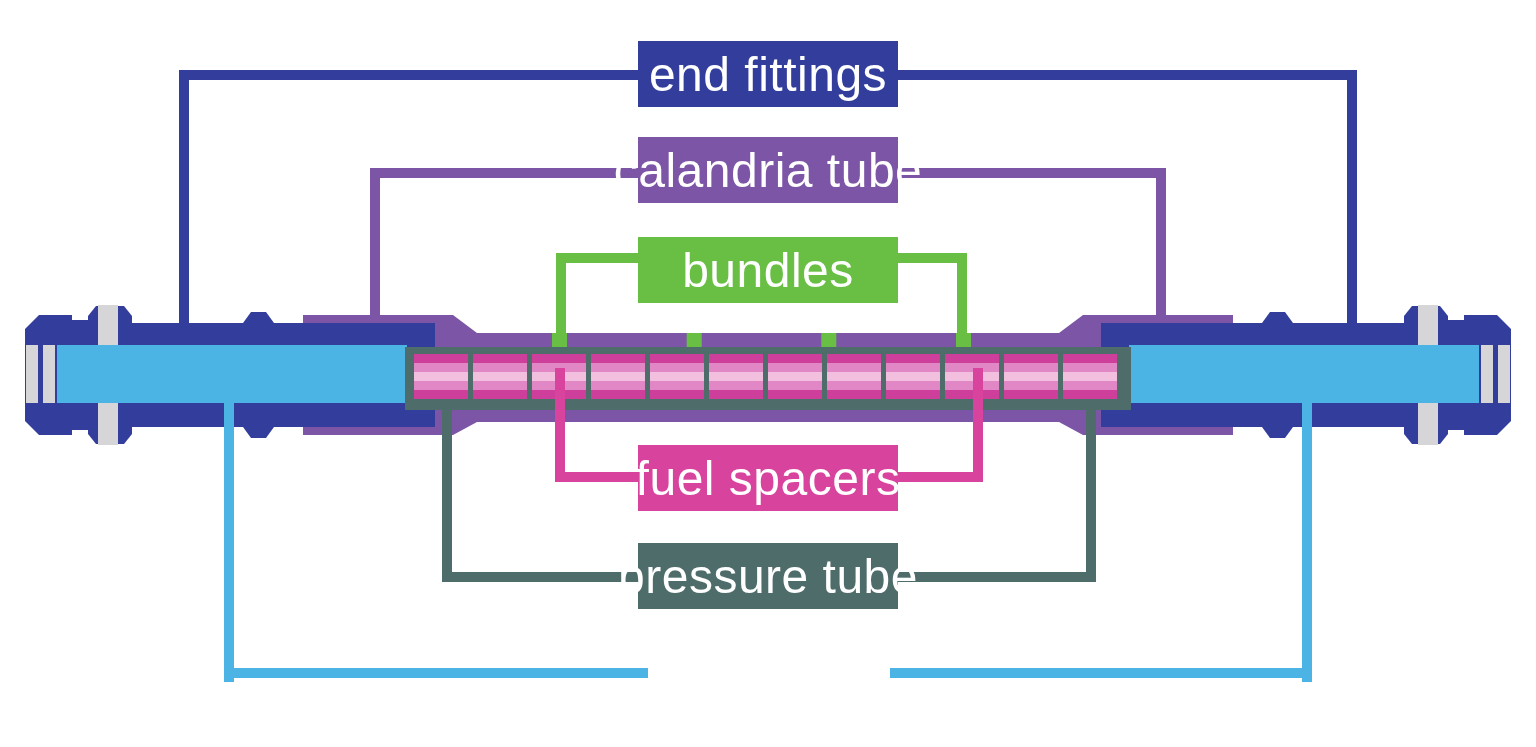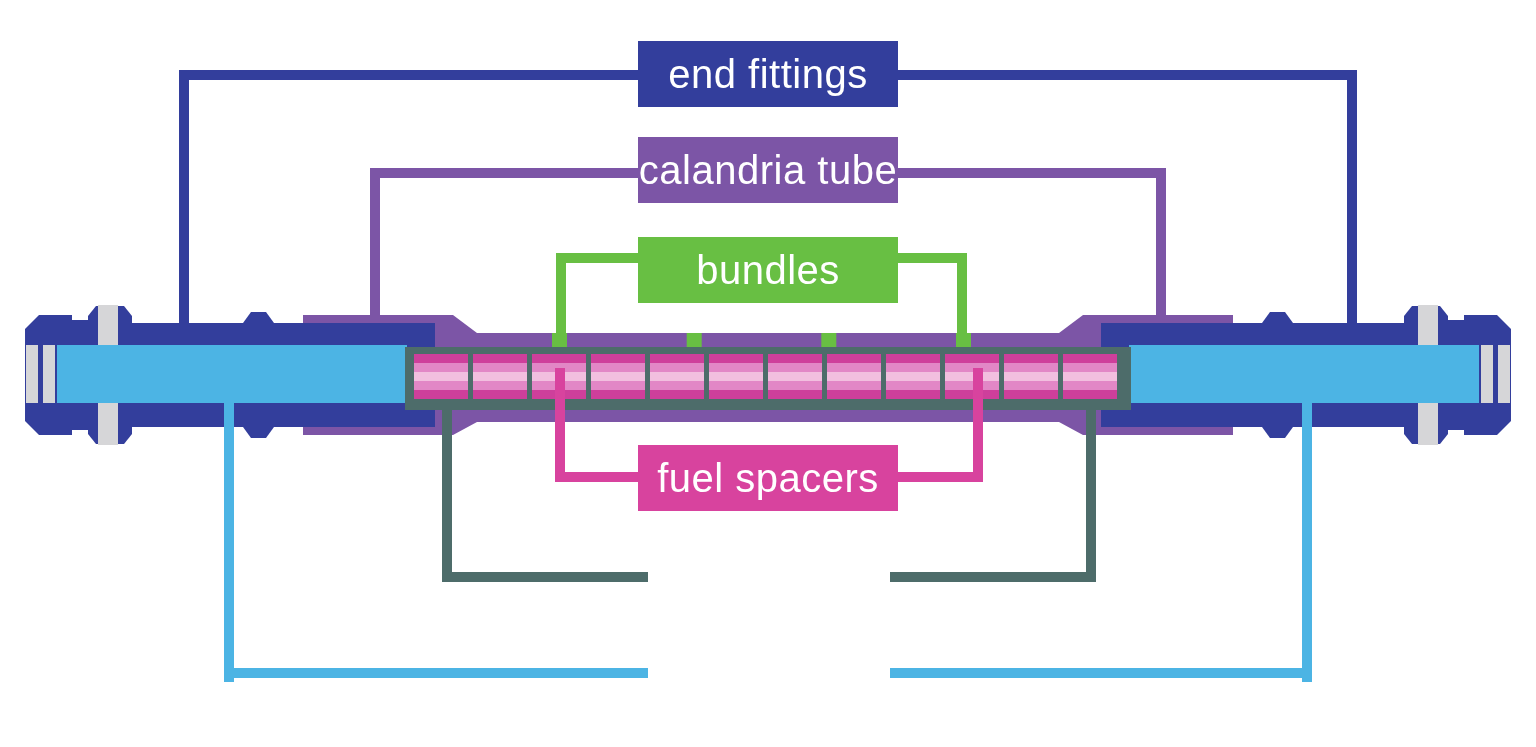--- a/index.html
+++ b/index.html
@@ -8,21 +8,21 @@
     width:1536px;height:747px;
     background:var(--color-background,#ffffff);
     overflow:hidden;
     font-family:"Liberation Sans","DejaVu Sans",sans-serif;
   }
   .stage svg{position:absolute;left:0;top:0;}
   .label{
     position:absolute;
     left:638px;width:260px;height:66px;
     display:flex;align-items:center;justify-content:center;
-    color:#ffffff;font-size:40px;font-weight:400;letter-spacing:0.5px;
+    color:#ffffff;font-size:48px;font-weight:400;letter-spacing:0.5px;
     white-space:nowrap;
   }
   .lb-end-fittings  {top:41px;  background:var(--color-end-fittings);}
   .lb-calandria-tube{top:137px; background:var(--color-calandria-tube);}
   .lb-spacers       {top:237px; background:var(--color-spacers);}
   .lb-fuel-bundles  {top:445px; background:var(--color-fuel-bundles);}
   .lb-pressure-tube {top:543px; background:var(--color-pressure-tube);}
   .lb-coolant       {top:640px; background:var(--color-coolant);}
 </style>
 </head>
@@ -174,14 +174,15 @@
       <rect x="1302" y="398" width="10" height="284"></rect>
       <rect x="224" y="668" width="424" height="10"></rect>
       <rect x="890" y="668" width="422" height="10"></rect>
     </g>
   </svg>
 
   <div class="label lb-end-fittings">end fittings</div>
   <div class="label lb-calandria-tube">calandria tube</div>
   <div class="label lb-spacers">bundles</div>
   <div class="label lb-fuel-bundles">fuel spacers</div>
+  <div class="label lb-pressure-tube">pressure tube</div>
 
 </div>
 
 </body></html>

